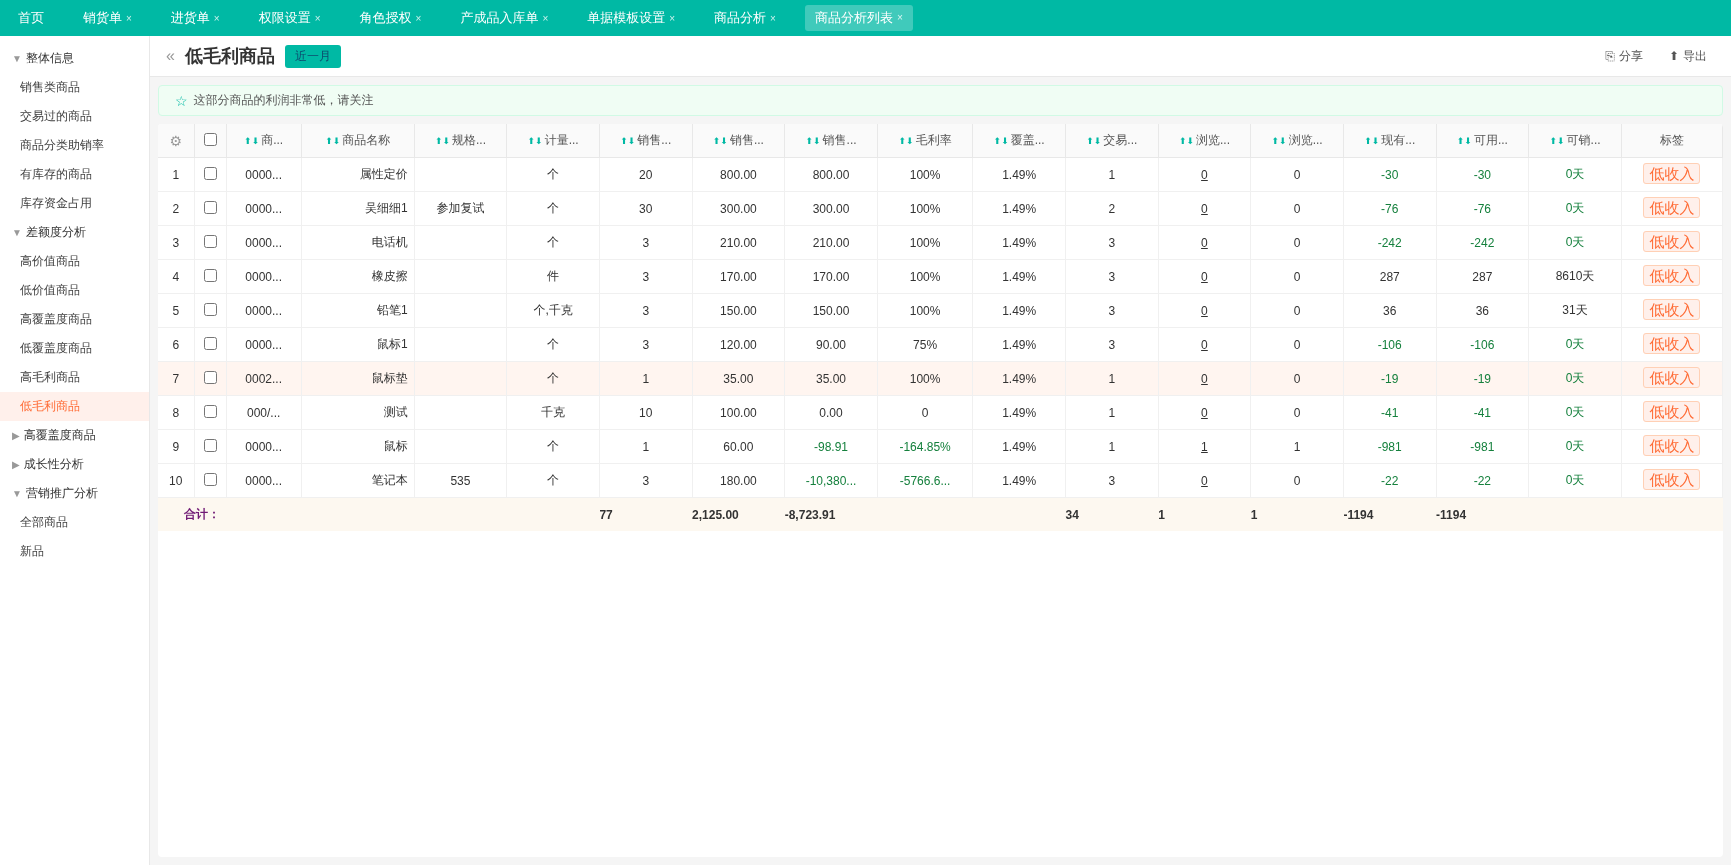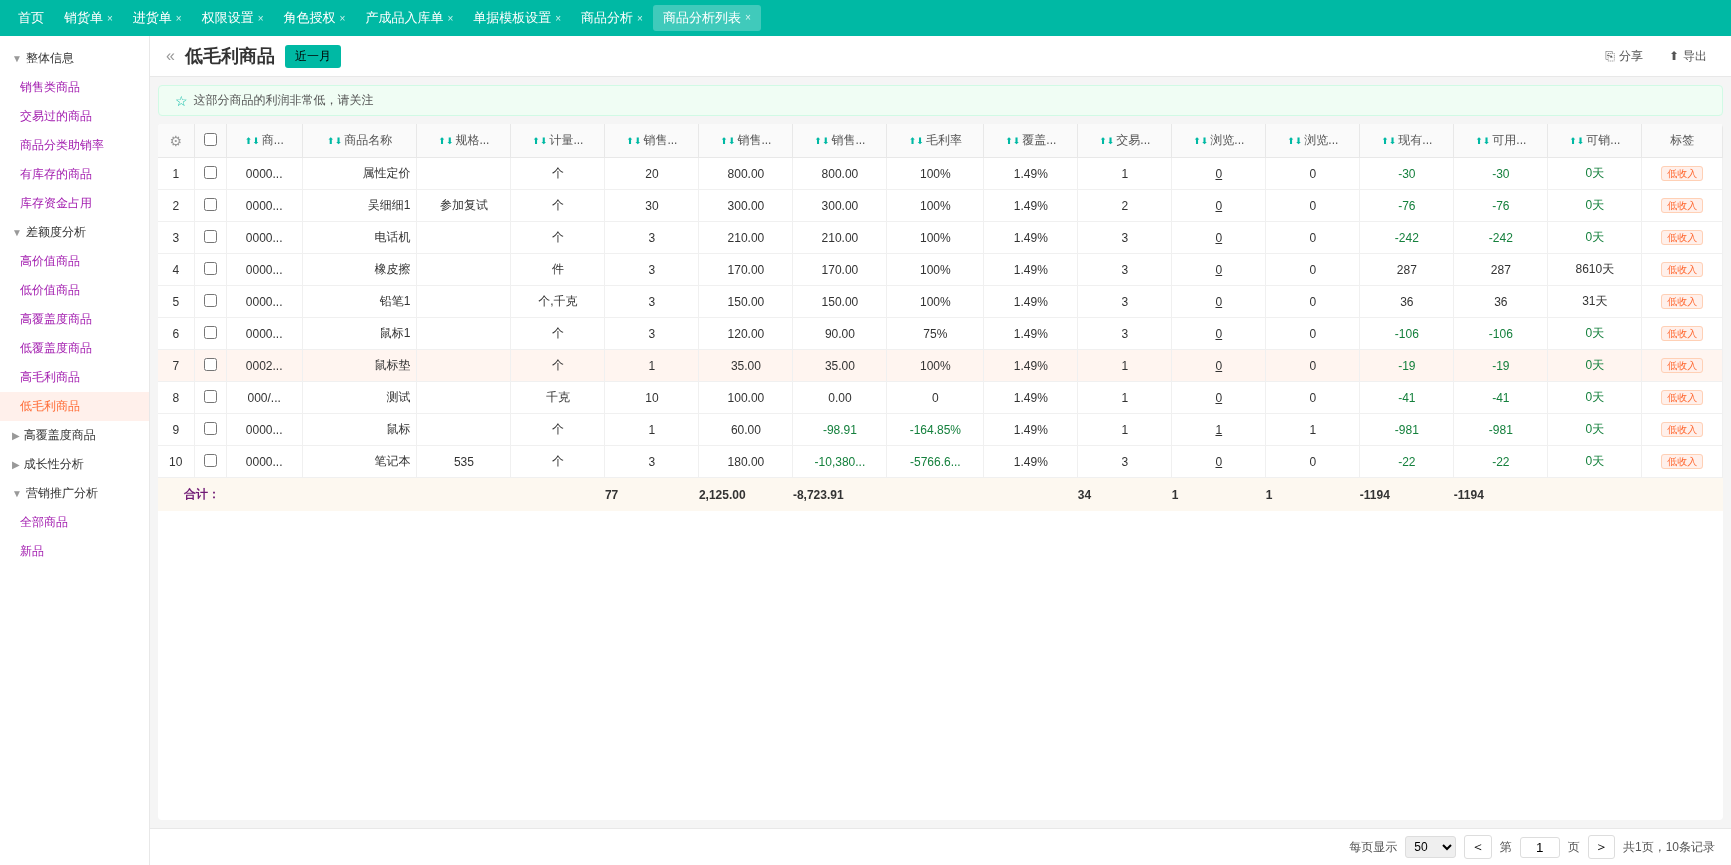--- a/index.html
+++ b/index.html
@@ -5,21 +5,21 @@
     * { box-sizing: border-box; margin: 0; padding: 0; }
     body { font-family: "Microsoft YaHei", "PingFang SC", Arial, sans-serif; font-size: 12px; background: #f5f5f5; color: #333; }
 
     
     .top-nav {
       background: #00b9a4;
       height: 36px;
       display: flex;
       align-items: center;
       padding: 0 8px;
-      gap: 0;
+      gap: 19px;
     }
     .top-nav .nav-item {
       color: #fff;
       padding: 4px 10px;
       cursor: pointer;
       font-size: 13px;
       border-radius: 3px;
       display: flex;
       align-items: center;
       gap: 4px;
@@ -46,21 +46,21 @@
       padding: 6px 12px;
       font-size: 12px;
       color: #333;
       cursor: pointer;
       font-weight: 500;
     }
     .sidebar-group-title .arrow { margin-right: 4px; font-size: 10px; color: #999; }
     .sidebar-item {
       padding: 6px 12px 6px 20px;
       font-size: 12px;
-      color: #a21caf;
+      color: #404040;
       cursor: pointer;
       white-space: nowrap;
     }
     .sidebar-item.active { background: #fff0eb; color: #ff6b35; font-weight: 500; }
 
     
     .main-content {
       flex: 1;
       display: flex;
       flex-direction: column;
@@ -78,21 +78,21 @@
       gap: 10px;
       border-bottom: 1px solid #e8e8e8;
     }
     .page-title {
       font-size: 18px;
       font-weight: 600;
       color: #333;
     }
     .date-filter-btn {
       background: #00b9a4;
-      color: #000000;
+      color: #0c4a6e;
       border: none;
       border-radius: 3px;
       padding: 3px 10px;
       font-size: 12px;
       cursor: pointer;
     }
     .search-box {
       display: flex;
       align-items: center;
       border: 1px solid #ddd;
@@ -184,21 +184,21 @@
       white-space: nowrap;
     }
     tbody td.text-left { text-align: right; }
     tbody td.red { color: #15803d; }
     .tag-low-income {
       background: #fff0eb;
       color: #ff6b35;
       border: 1px solid #ffd0b5;
       border-radius: 3px;
       padding: 1px 5px;
-      font-size: 10px;
+      font-size: 15px;
     }
     .underline-link { text-decoration: underline; color: #333; cursor: pointer; }
 
     
     .pagination-bar {
       background: #fff;
       border-top: 1px solid #e8e8e8;
       padding: 6px 16px;
       display: flex;
       align-items: center;
@@ -587,28 +587,14 @@
             <td>1</td>
             <td>-1194</td>
             <td>-1194</td>
             <td></td>
             <td></td>
           </tr>
         </tfoot>
       </table>
     </div>
 
-    <div class="pagination-bar">
-      <span>每页显示</span>
-      <select>
-        <option>50</option>
-        <option>100</option>
-        <option>200</option>
-      </select>
-      <button class="page-btn">＜</button>
-      <span>第</span>
-      <input type="text" class="page-input" value="1" style="">
-      <span>页</span>
-      <button class="page-btn">＞</button>
-      <span>共1页，10条记录</span>
-    </div>
   </div>
 </div>
 
 </body></html>

